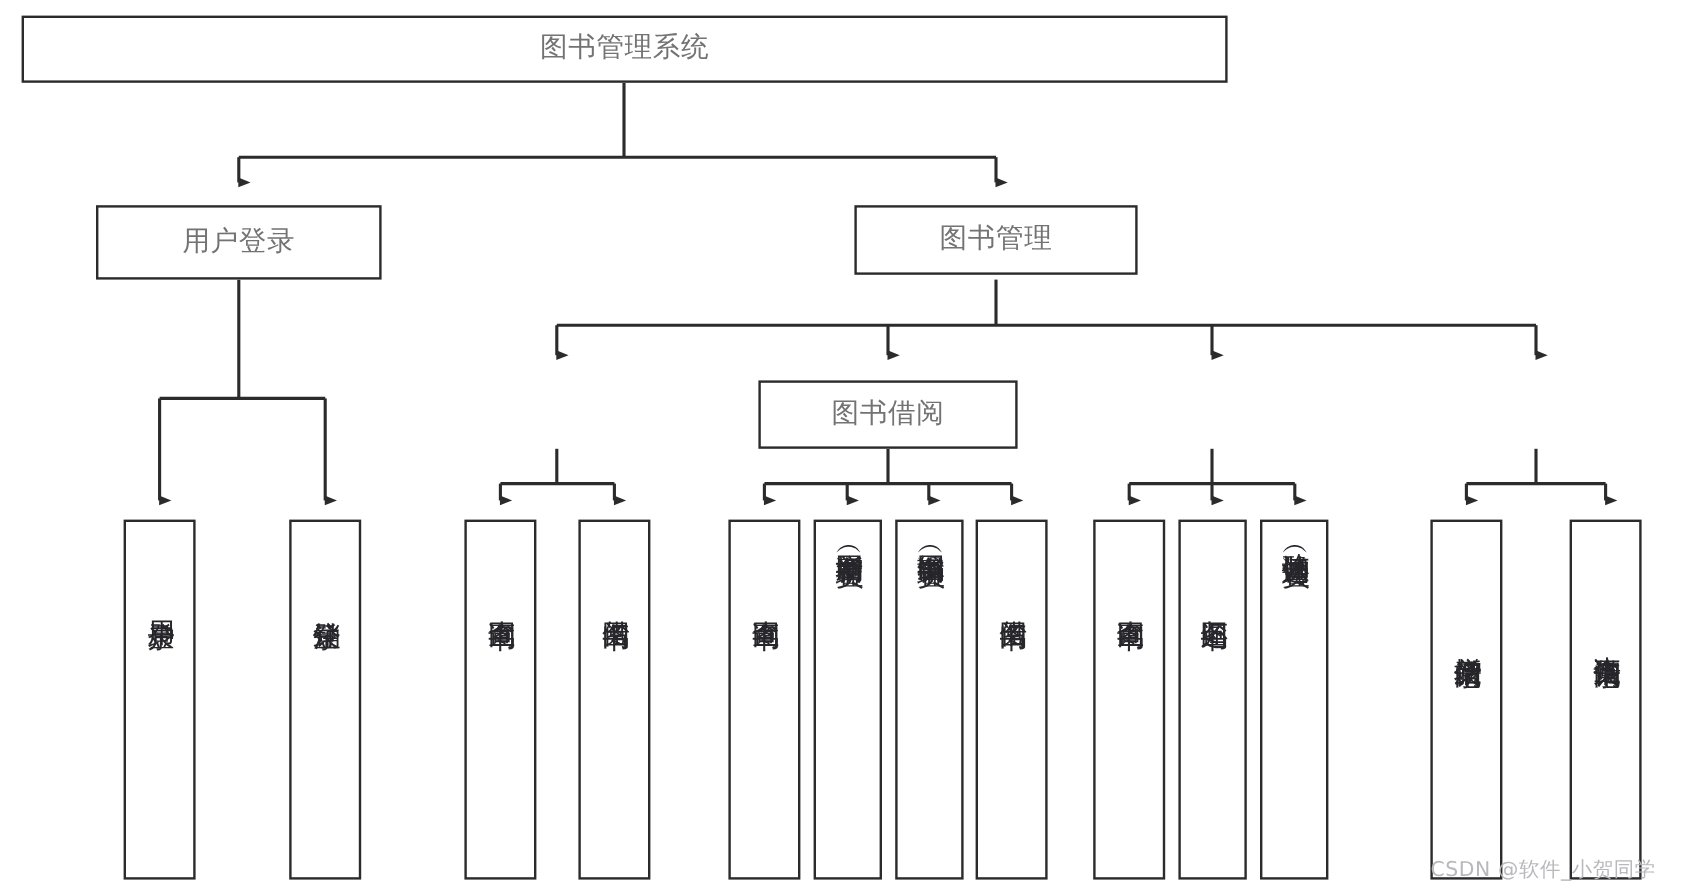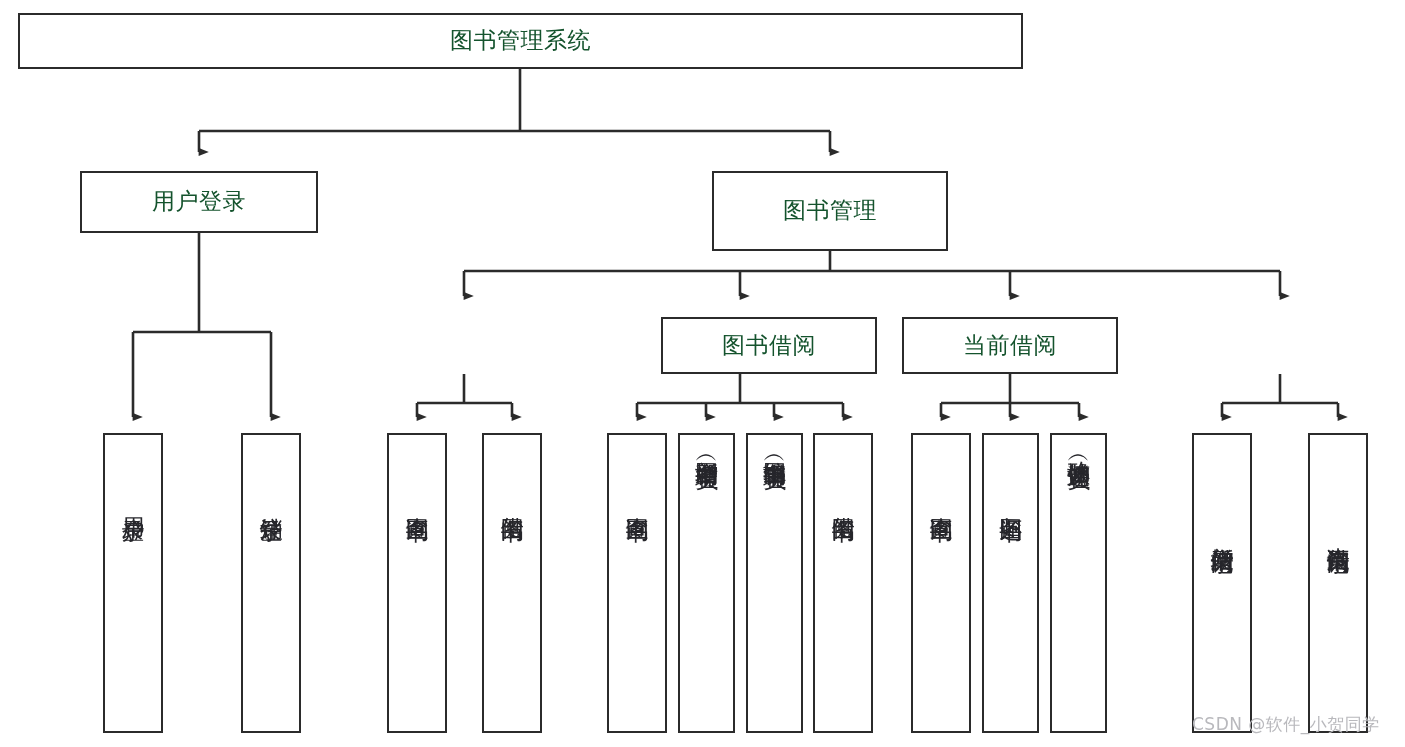--- a/index.html
+++ b/index.html
@@ -27,21 +27,21 @@
   .node-box {
     position: absolute;
     box-sizing: border-box;
     background: #ffffff;
     border: 2.5px solid #2b2b2b;
     display: flex;
     align-items: center;
     justify-content: center;
   }
   .node-label-h {
-    color: #14532d;
+    color: #737373;
     font-size: 23px;
     line-height: 1.1;
     letter-spacing: 0.5px;
     white-space: nowrap;
   }
   .node-box.vert {
     align-items: flex-start;
     justify-content: center;
     padding-top: 6px;
   }
@@ -127,32 +127,29 @@
   </svg>
 
   <div class="node-box" style="left:18px; top:13px; width:1005px; height:56px;">
     <span class="node-label-h">图书管理系统</span>
   </div>
 
   <div class="node-box" style="left:80px; top:171px; width:238px; height:62px;">
     <span class="node-label-h">用户登录</span>
   </div>
 
-  <div class="node-box" style="left:712px; top:171px; width:236px; height:80px;">
+  <div class="node-box" style="left:712px; top:171px; width:236px; height:58px;">
     <span class="node-label-h">图书管理</span>
   </div>
 
 
-  <div class="node-box" style="left:632px; top:317px; width:216px; height:57px;margin-left:29px;">
+  <div class="node-box" style="left:632px; top:317px; width:216px; height:57px;">
     <span class="node-label-h">图书借阅</span>
   </div>
 
-  <div class="node-box" style="left:902px; top:317px; width:216px; height:57px;">
-    <span class="node-label-h">当前借阅</span>
-  </div>
 
 
   <div class="node-box vert" style="left:103px; top:433px; width:60px; height:300px;">
     <span class="node-label-v mid">用户登录</span>
   </div>
 
   <div class="node-box vert" style="left:241px; top:433px; width:60px; height:300px;">
     <span class="node-label-v mid">注销登录</span>
   </div>
 

